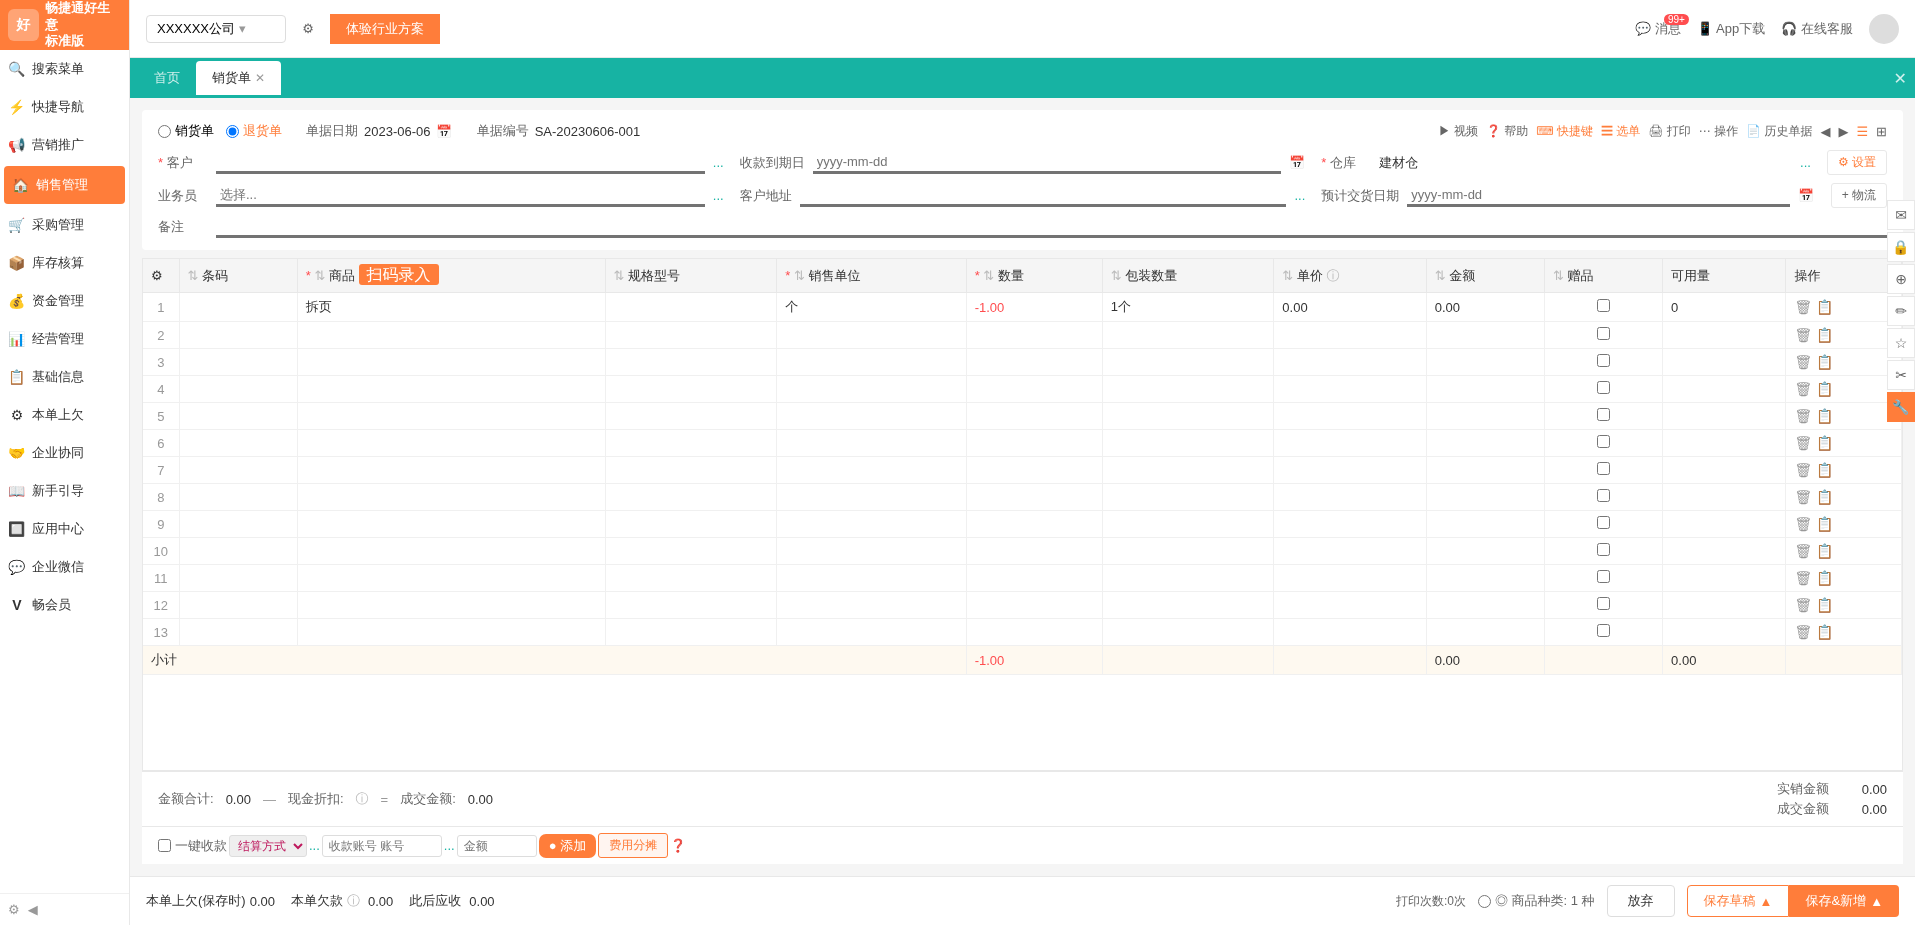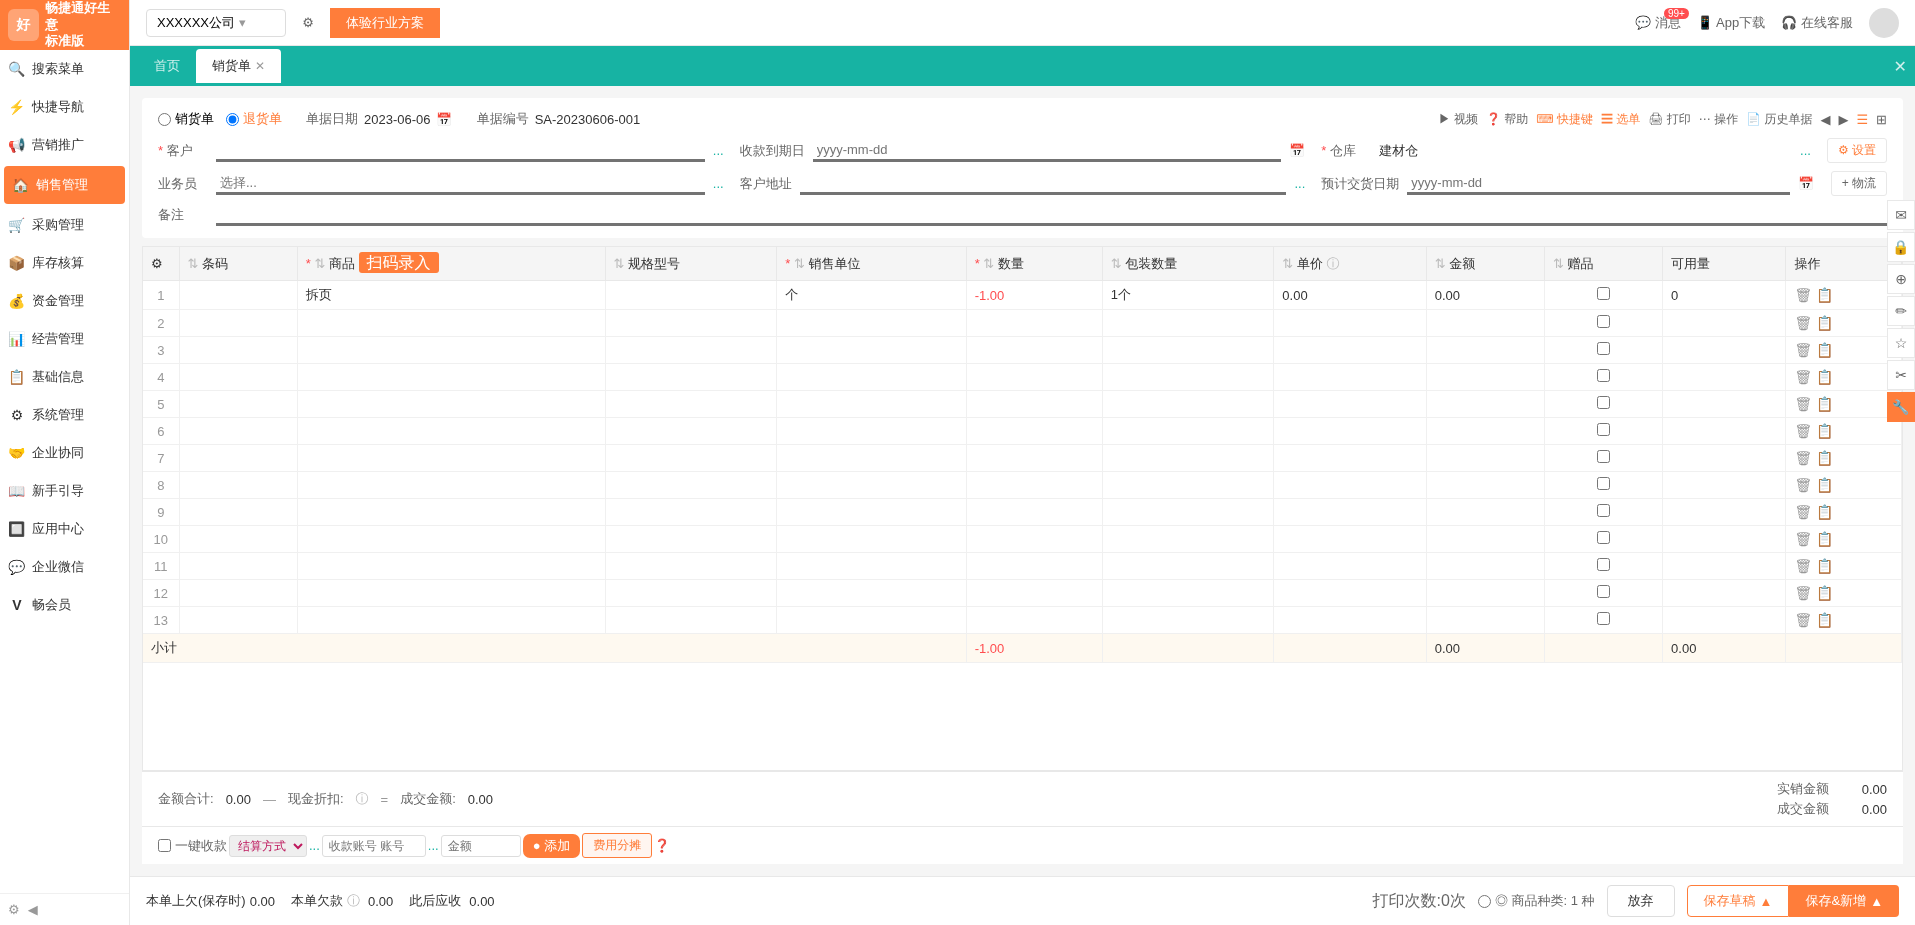--- a/index.html
+++ b/index.html
@@ -11,21 +11,21 @@
     .sidebar-logo-text { color: #fff; font-size: 12px; font-weight: bold; line-height: 1.3; }
     .sidebar-item { padding: 10px 8px; display: flex; align-items: center; gap: 6px; cursor: pointer; color: #333; }
     .sidebar-item.active { background: #ff7d3a; color: #fff; border-radius: 4px; margin: 2px 4px; }
     .sidebar-item .icon { width: 18px; height: 18px; display: flex; align-items: center; justify-content: center; font-size: 14px; }
     .sidebar-bottom { margin-top: auto; padding: 8px; display: flex; align-items: center; gap: 8px; border-top: 1px solid #f0f0f0; }
 
     
     .main { flex: 1; display: flex; flex-direction: column; height: 925px; overflow: hidden; }
 
     
-    .top-header { height: 46px; background: #fff; display: flex; align-items: center; padding: 0 16px; border-bottom: 1px solid #e8e8e8; gap: 8px; }
+    .top-header { height: 58px; background: #fff; display: flex; align-items: center; padding: 0 16px; border-bottom: 1px solid #e8e8e8; gap: 8px; }
     .company-selector { display: flex; align-items: center; gap: 4px; padding: 4px 10px; border: 1px solid #ddd; border-radius: 4px; cursor: pointer; min-width: 140px; }
     .trial-btn { background: #ff7d3a; color: #fff; border: none; padding: 6px 16px; border-radius: 0; cursor: pointer; font-size: 13px; }
     .header-right { margin-left: auto; display: flex; align-items: center; gap: 16px; color: #666; }
     .header-right .badge-wrap { position: relative; }
     .badge { background: #ff4d4f; color: #fff; font-size: 10px; padding: 0 4px; border-radius: 8px; position: absolute; top: -6px; right: -8px; }
     .gear-btn { width: 28px; height: 28px; display: flex; align-items: center; justify-content: center; cursor: pointer; color: #666; }
 
     
     .tab-bar { height: 40px; background: #17b3a3; display: flex; align-items: center; padding: 0 8px; gap: 0; }
     .tab-item { padding: 8px 16px; color: rgba(255,255,255,0.8); cursor: pointer; display: flex; align-items: center; gap: 4px; }
@@ -81,21 +81,21 @@
     .payment-row { background: #fff; padding: 6px 16px; border-top: 1px solid #e8e8e8; display: flex; align-items: center; gap: 2px; }
     .checkbox-label { display: flex; align-items: center; gap: 4px; color: #666; cursor: pointer; }
     .add-btn-sm { background: #ff7d3a; color: #fff; border: none; padding: 3px 10px; border-radius: 7px; cursor: pointer; font-size: 12px; }
     .expense-btn { border: 1px solid #ff7d3a; color: #ff7d3a; background: #fff5f0; padding: 3px 10px; border-radius: 3px; cursor: pointer; font-size: 12px; }
 
     
     .bottom-bar { background: #fff; border-top: 1px solid #e8e8e8; padding: 8px 16px; display: flex; align-items: center; gap: 16px; }
     .bottom-info { display: flex; align-items: center; gap: 4px; color: #666; }
     .bottom-info span { color: #333; }
     .bottom-right { margin-left: auto; display: flex; align-items: center; gap: 12px; }
-    .print-info { color: #666; font-size: 16px; }
+    .print-info { color: #666; font-size: 12px; }
     .discard-btn { border: 1px solid #ddd; background: #fff; padding: 6px 20px; border-radius: 4px; cursor: pointer; color: #333; }
     .save-draft-btn { border: 1px solid #ff7d3a; background: #fff; color: #ff7d3a; padding: 6px 16px; border-radius: 4px 0 0 4px; cursor: pointer; display: flex; align-items: center; gap: 4px; }
     .save-new-btn { background: #ff7d3a; color: #fff; border: none; padding: 6px 16px; border-radius: 0 4px 4px 0; cursor: pointer; display: flex; align-items: center; gap: 4px; }
     .btn-group { display: flex; }
 
     
     .right-float { position: fixed; right: 0; top: 200px; display: flex; flex-direction: column; gap: 2px; z-index: 100; }
     .float-btn { width: 28px; background: #fff; border: 1px solid #e8e8e8; padding: 6px 4px; cursor: pointer; display: flex; align-items: center; justify-content: center; color: #666; font-size: 14px; }
     .float-btn.orange { background: #ff7d3a; color: #fff; border-color: #ff7d3a; }
 
@@ -152,21 +152,21 @@
   <div class="sidebar-item">
     <span class="icon">📊</span>
     <span>经营管理</span>
   </div>
   <div class="sidebar-item">
     <span class="icon">📋</span>
     <span>基础信息</span>
   </div>
   <div class="sidebar-item">
     <span class="icon">⚙</span>
-    <span>系统管理</span>
+    <span>本单上欠</span>
   </div>
   <div class="sidebar-item">
     <span class="icon">🤝</span>
     <span>企业协同</span>
   </div>
   <div class="sidebar-item">
     <span class="icon">📖</span>
     <span>新手引导</span>
   </div>
   <div class="sidebar-item">
@@ -639,21 +639,21 @@
 
       <div class="payment-row">
         <label class="checkbox-label">
           <input type="checkbox" style="">
           <span>一键收款</span>
         </label>
         <select>
           <option>结算方式</option>
         </select>
         <span class="field-dots">...</span>
-        <input placeholder="收款账号 账号" style="border: 1px solid rgb(221, 221, 221); padding: 3px 6px; border-radius: 3px; color: #a21caf; font-size: 12px; width: 104px;">
+        <input placeholder="收款账号 账号" style="border: 1px solid rgb(221, 221, 221); padding: 3px 6px; border-radius: 3px; color: #a21caf; font-size: 12px; width: 120px;">
         <span class="field-dots">...</span>
         <input placeholder="金额" style="border: 1px solid rgb(221, 221, 221); padding: 3px 6px; border-radius: 3px; color: rgb(153, 153, 153); font-size: 12px; width: 80px;">
         <button class="add-btn-sm">
           <span>● </span><span>添加</span>
         </button>
         <button class="expense-btn">费用分摊</button>
         <span style="color:#bbb;cursor:pointer;">❓</span>
       </div>
     </div>
   </div>

